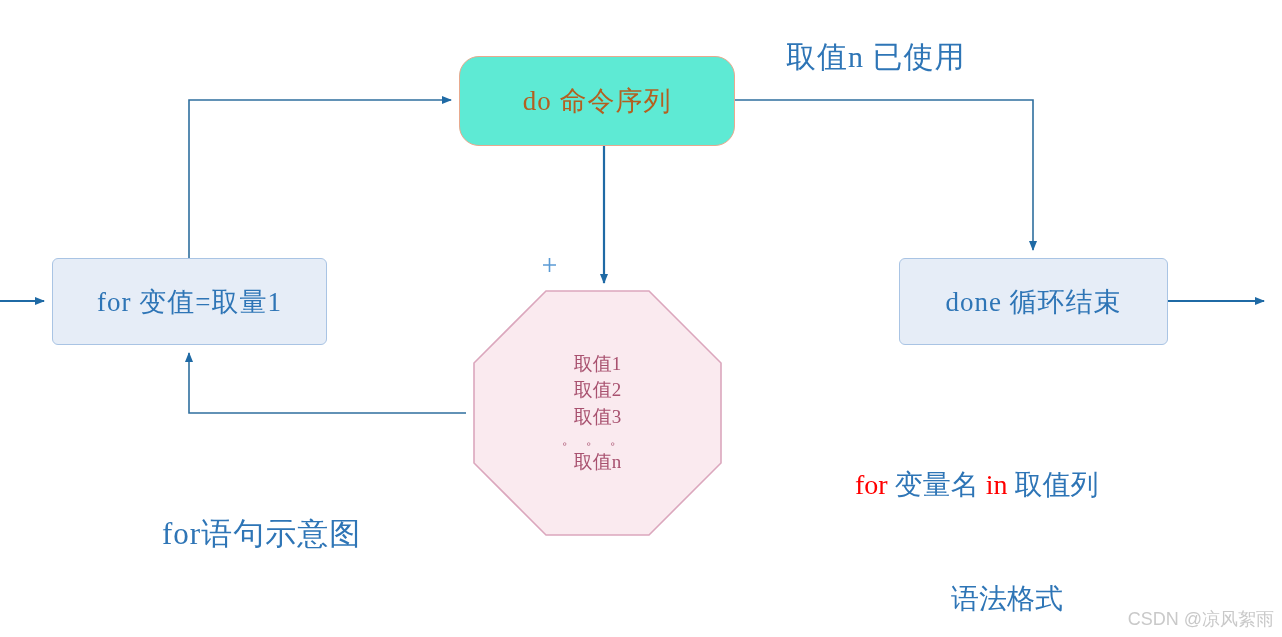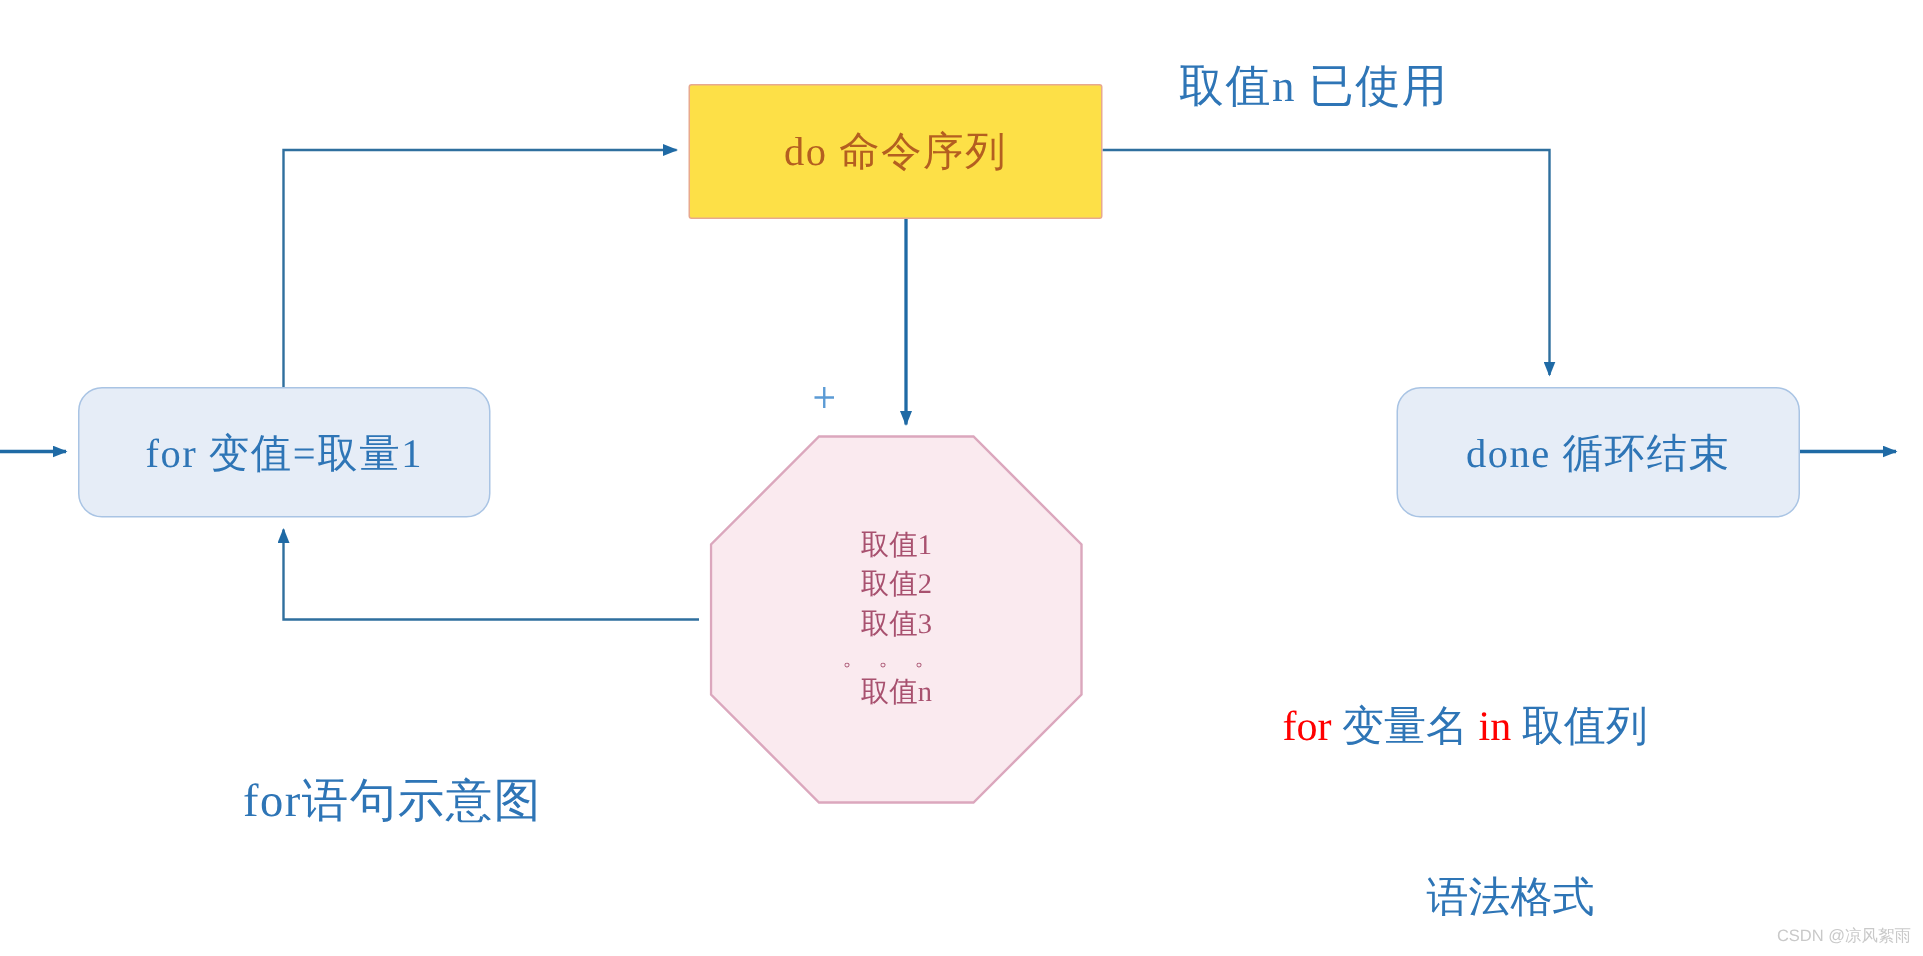--- a/index.html
+++ b/index.html
@@ -38,28 +38,28 @@
     display: flex;
     align-items: center;
     justify-content: center;
     text-align: center;
     white-space: pre;
   }
 
   .box-blue {
     background: #e6edf7;
     border: 1.4px solid #a9c4e4;
-    border-radius: 16px;
+    border-radius: 6px;
     color: #2e75b6;
   }
 
   .box-pink {
-    background: #fde047;
+    background: #5eead4;
     border: 1.4px solid #e8a98e;
-    border-radius: 2px;
+    border-radius: 20px;
     color: #b45f20;
   }
 
   #node-for {
     left: 52px;
     top: 258px;
     width: 275px;
     height: 87px;
     font-size: 27px;
     letter-spacing: 1px;
@@ -74,21 +74,20 @@
     letter-spacing: 1px;
   }
 
   #node-done {
     left: 899px;
     top: 258px;
     width: 269px;
     height: 87px;
     font-size: 27px;
     letter-spacing: 1px;
-    margin-left: 32px;
   }
 
   
   #node-octagon {
     position: absolute;
     left: 473px;
     top: 290px;
     width: 249px;
     height: 246px;
   }
@@ -156,21 +155,21 @@
     display: block;
     padding-left: 96px;
   }
   #syn-line-for { display: block; }
 
   
   #watermark {
     position: absolute;
     right: 8px;
     bottom: 6px;
-    font-size: 11px;
+    font-size: 18px;
     color: #c9c9c9;
     font-family: "Liberation Sans", sans-serif;
     white-space: pre;
   }
 </style>
 </head>
 <body>
 
 <div id="canvas">
 

